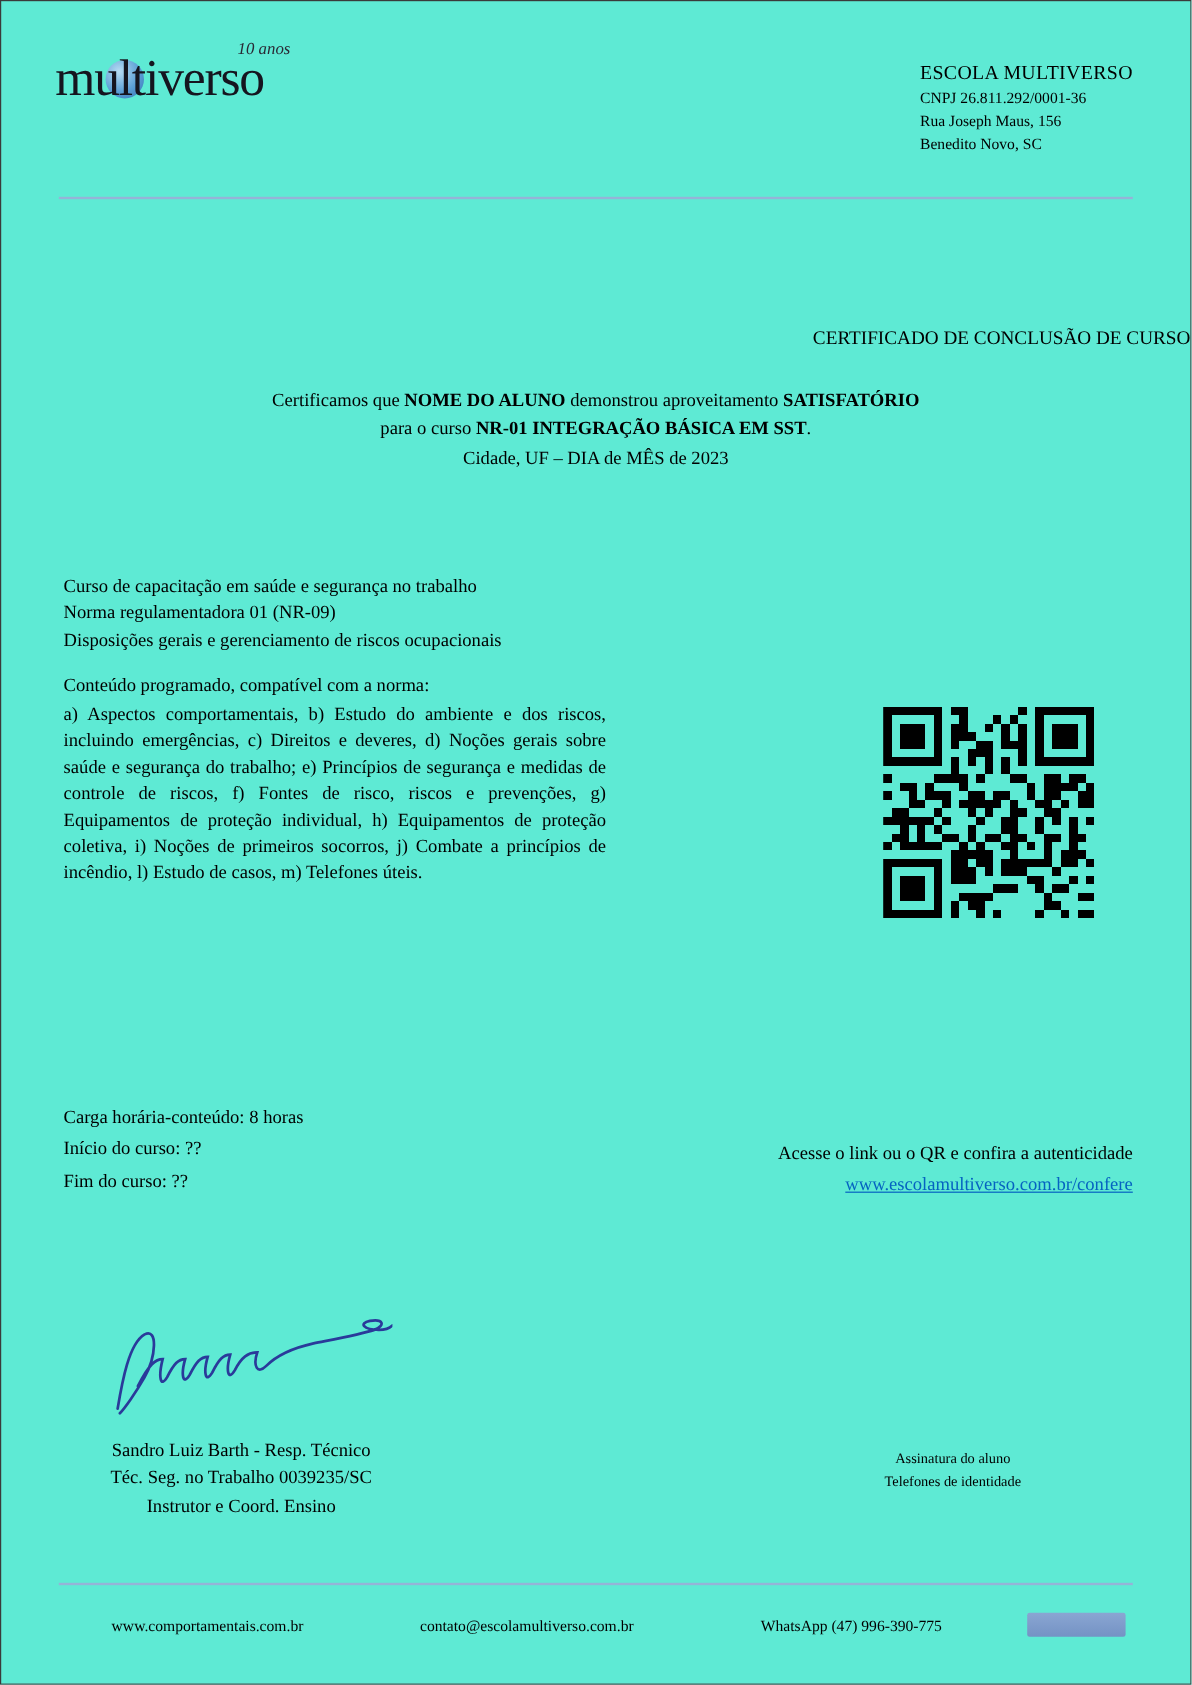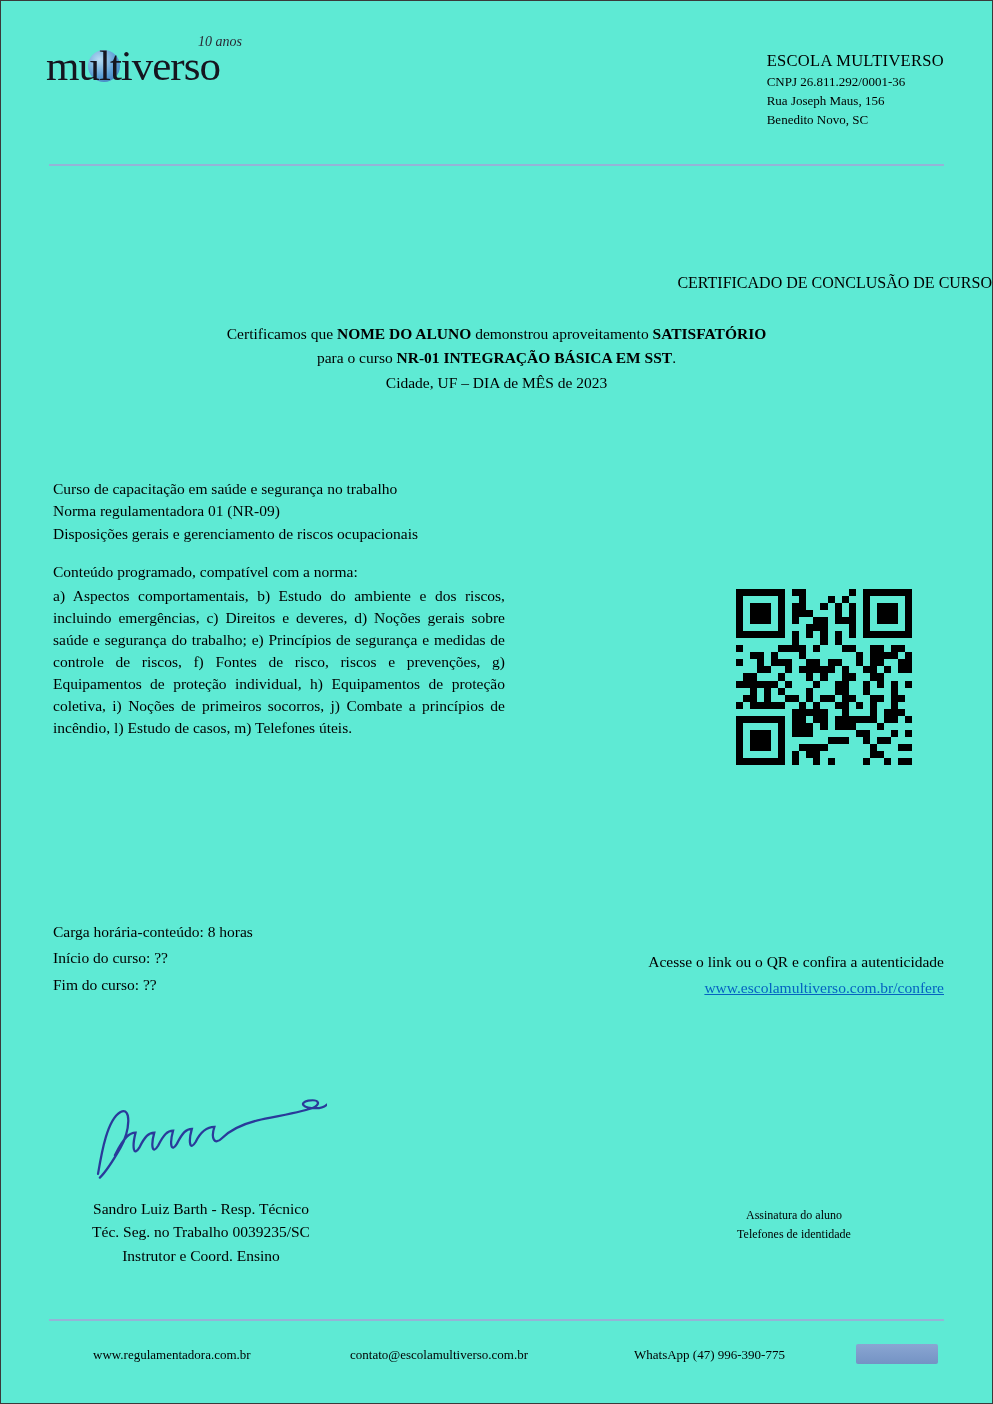--- a/index.html
+++ b/index.html
@@ -115,18 +115,18 @@
     <div>Téc. Seg. no Trabalho 0039235/SC</div>
     <div>Instrutor e Coord. Ensino</div>
   </div>
 
   <div class="student-block">
     <div>Assinatura do aluno</div>
     <div>Telefones de identidade</div>
   </div>
 
   <div class="rule rule-bottom"></div>
-  <div class="footer-item f-web">www.regulamentadora.com.br</div>
+  <div class="footer-item f-web">www.comportamentais.com.br</div>
   <div class="footer-item f-mail">contato@escolamultiverso.com.br</div>
   <div class="footer-item f-whats">WhatsApp (47) 996-390-775</div>
   <div class="f-block"></div>
 
 </div>
 
 </body></html>

